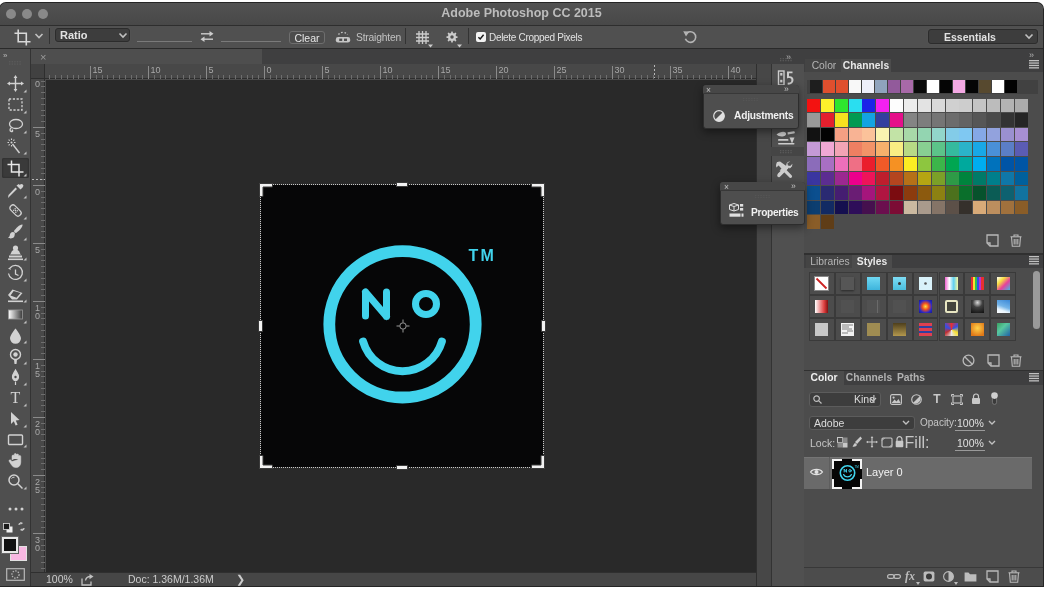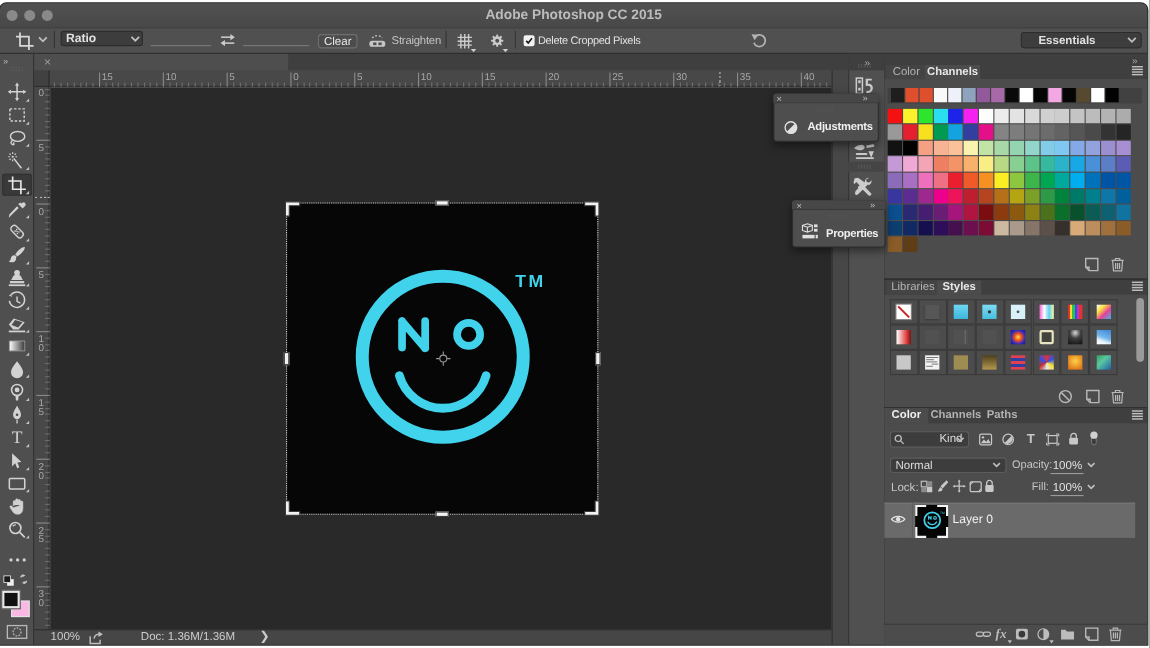--- a/index.html
+++ b/index.html
@@ -1128,21 +1128,21 @@
         <rect x="1" y="5" width="8" height="6" rx="1" fill="#c8c8c8"></rect>
       </svg>
     </div>
 <div style="position:absolute;left:990px;top:392px;width:9px;height:13px;">
       <svg width="9" height="13" viewBox="0 0 9 13">
         <rect x="2.4" y="4" width="4.2" height="8.4" rx="2.1" fill="#3a3a3a" stroke="#808080" stroke-width="0.8"></rect>
         <circle cx="4.5" cy="3.6" r="3.3" fill="#d0d0d0"></circle>
       </svg>
     </div>
 <div style="position:absolute;left:809px;top:415.5px;width:106px;height:14px;background:#3d3d3d;border:1px solid #5c5c5c;border-radius:3px;"></div>
-<div style="position:absolute;left:814px;top:416.5px;width:60px;height:12px;font-size:10.5px;color:#dcdcdc;line-height:12px;">Normal</div>
+<div style="position:absolute;left:814px;top:416.5px;width:60px;height:12px;font-size:10.5px;color:#dcdcdc;line-height:12px;">Adobe</div>
 <div style="position:absolute;left:902px;top:419px;width:8px;height:7px;">
       <svg width="8" height="7" viewBox="0 0 8 7">
         <path d="M1 2 L4 5 L7 2" stroke="#c0c0c0" stroke-width="1.4" fill="none"></path>
       </svg>
     </div>
 <div style="position:absolute;left:920px;top:416.5px;width:40px;height:12px;font-size:10px;color:#c6c6c6;line-height:12px;">Opacity:</div>
 <div style="position:absolute;left:957px;top:416.5px;width:30px;height:12px;font-size:10.5px;color:#e0e0e0;line-height:12px;">100%</div>
 <div style="position:absolute;left:955px;top:429.5px;width:30px;height:1px;background:#9a9a9a;"></div>
 <div style="position:absolute;left:988px;top:419px;width:8px;height:7px;">
       <svg width="8" height="7" viewBox="0 0 8 7">
@@ -1184,21 +1184,21 @@
         <rect x="1" y="1" width="10" height="9" rx="1" fill="none" stroke="#c8c8c8" stroke-width="1.1"></rect>
         <path d="M3.5 1 L1 3.5 M8.5 10 L11 7.5" stroke="#c8c8c8" stroke-width="1"></path>
       </svg>
     </div>
 <div style="position:absolute;left:895px;top:436px;width:9px;height:12px;">
       <svg width="9" height="12" viewBox="0 0 9 12">
         <path d="M2 5 V3.2 a2.5 2.5 0 0 1 5 0 V5" fill="none" stroke="#c8c8c8" stroke-width="1.2"></path>
         <rect x="0.7" y="4.8" width="7.6" height="6.4" rx="1" fill="#c8c8c8"></rect>
       </svg>
     </div>
-<div style="position:absolute;left:938px;top:437px;width:30px;height:12px;font-size:10px;color:#c6c6c6;line-height:12px;">Fill:</div>
+<div style="position:absolute;left:902px;top:437px;width:30px;height:12px;font-size:16px;color:#c6c6c6;line-height:12px;text-align:center;">Fill:</div>
 <div style="position:absolute;left:957px;top:437px;width:30px;height:12px;font-size:10.5px;color:#e0e0e0;line-height:12px;">100%</div>
 <div style="position:absolute;left:955px;top:450px;width:30px;height:1px;background:#9a9a9a;"></div>
 <div style="position:absolute;left:988px;top:439px;width:8px;height:7px;">
       <svg width="8" height="7" viewBox="0 0 8 7">
         <path d="M1 2 L4 5 L7 2" stroke="#c0c0c0" stroke-width="1.4" fill="none"></path>
       </svg>
     </div>
 <div style="position:absolute;left:804px;top:457px;width:228px;height:32px;background:#6a6a6a;"></div>
 <div style="position:absolute;left:804px;top:457px;width:228px;height:1px;background:#757575;"></div>
 <div style="position:absolute;left:810px;top:467px;width:13px;height:10px;">

